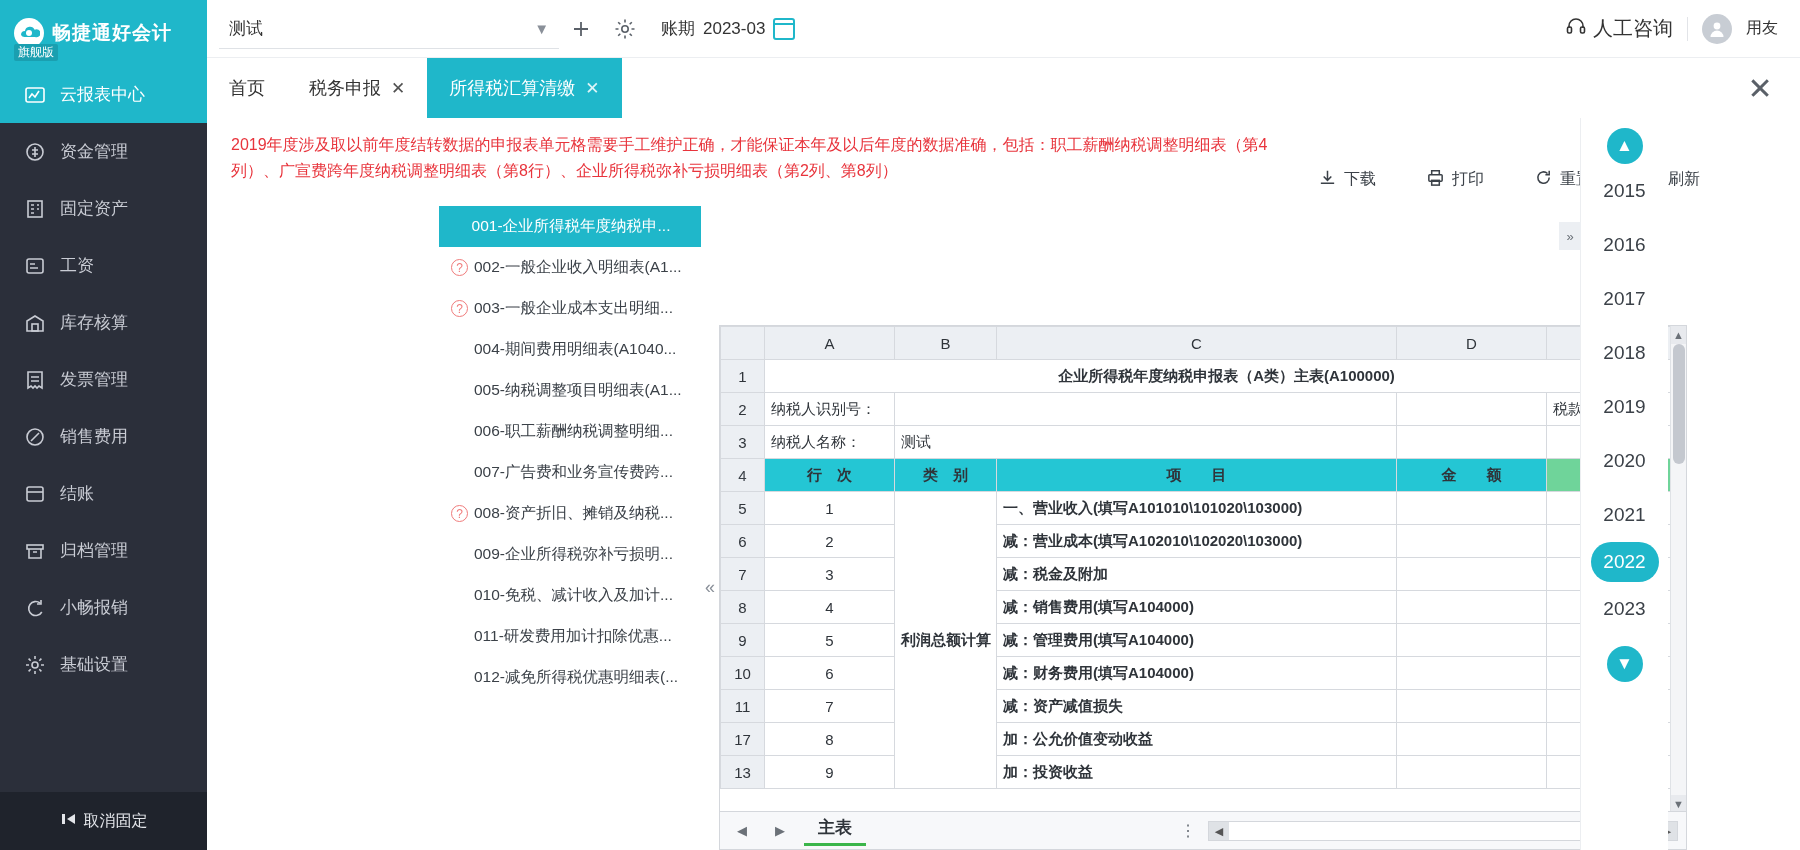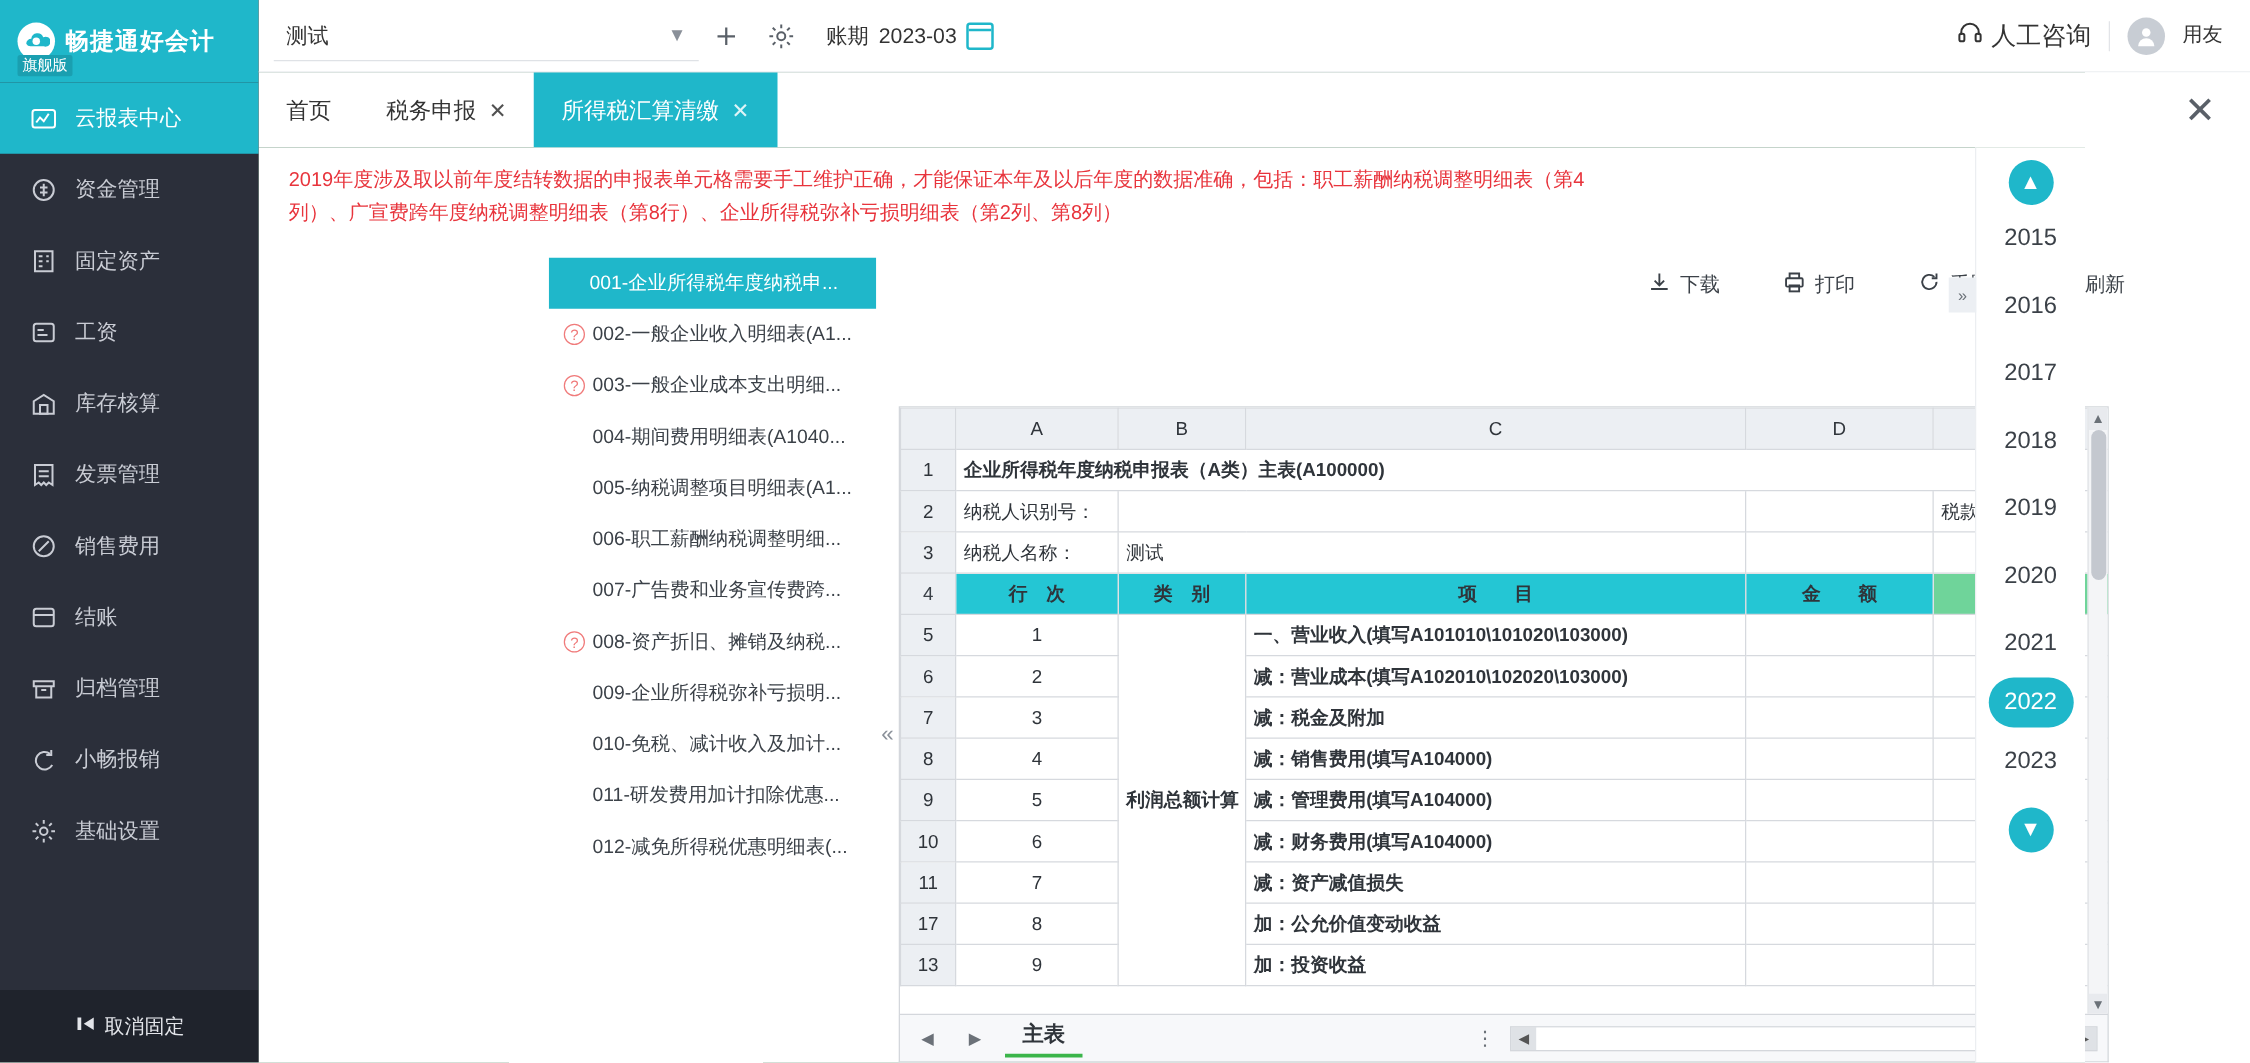--- a/index.html
+++ b/index.html
@@ -2,21 +2,21 @@
 <html><head>
 <meta charset="utf-8">
 <style>
   * { box-sizing: border-box; margin: 0; padding: 0; }
   html, body {
     width: 1800px; height: 850px;
     font-family: "Liberation Sans", sans-serif;
     background: #ffffff;
     overflow: hidden;
   }
-  .app { position: relative; width: 1668px; height: 850px; background:#14532d; }
+  .app { position: relative; width: 1668px; height: 850px; background:#a21caf; }
 
   
   .sidebar {
     position:absolute; left:0; top:0; width:207px; height:850px;
     background:#2b2f3a; color:#c9ccd4; overflow:hidden;
   }
   .brand {
     height:66px; background:#1fb7ca; display:flex; align-items:center;
     padding-left:14px; position:relative;
   }
@@ -100,21 +100,21 @@
   
   .content {
     position:absolute; left:207px; top:118px; width:1593px; height:732px;
     background:#ffffff;
   }
   .notice {
     padding:14px 24px 4px 24px; color:#e8343c; font-size:16px; line-height:26px;
     width:1110px;
   }
   .actions {
-    position:absolute; right:100px; top:50px; display:flex; align-items:center; gap:50px;margin-top:48px;
+    position:absolute; right:100px; top:50px; display:flex; align-items:center; gap:50px;
   }
   .action {
     display:flex; align-items:center; gap:7px; font-size:16px; color:#3b4148; cursor:pointer;
   }
 
   
   .formlist {
     position:absolute; left:232px; top:88px; width:262px; height:572px;
     background:#ffffff; overflow:hidden;
   }
@@ -146,21 +146,21 @@
     border:1px solid #d6d9de; font-size:15px; color:#2f343a;
     height:33px; padding:0 6px; overflow:hidden; white-space:nowrap;
   }
   .colhead {
     background:#eceff3; text-align:center; font-weight:normal; color:#3b4148; height:30px;
   }
   .corner { background:#eceff3; width:44px; }
   .rowhead { background:#eceff3; text-align:center; width:44px; }
   .c-a { width:130px; } .c-b { width:102px; } .c-c { width:400px; }
   .c-d { width:150px; } .c-e { width:142px; }
-  .title-cell { font-size:21px; font-weight:bold; height:62px; }
+  .title-cell { text-align:center; font-size:21px; font-weight:bold; height:62px; }
   .hdr-row td { background:#24c6d4; color:#ffffff; font-weight:bold; text-align:center; height:44px; font-size:16px;}
   .hdr-row td.green { background:#6fd49a; }
   .num { text-align:center; }
   .ind { padding-left:22px; font-weight:bold; }
   .vcat { text-align:center; font-weight:bold; }
   .sheet-vscroll {
     position:absolute; right:0; top:0; width:16px; height:487px; background:#f4f5f7;
     border-left:1px solid #dfe2e6;
   }
   .sv-arrow { height:18px; display:flex; align-items:center; justify-content:center; font-size:11px; color:#6b7178; background:#e8eaee;}

